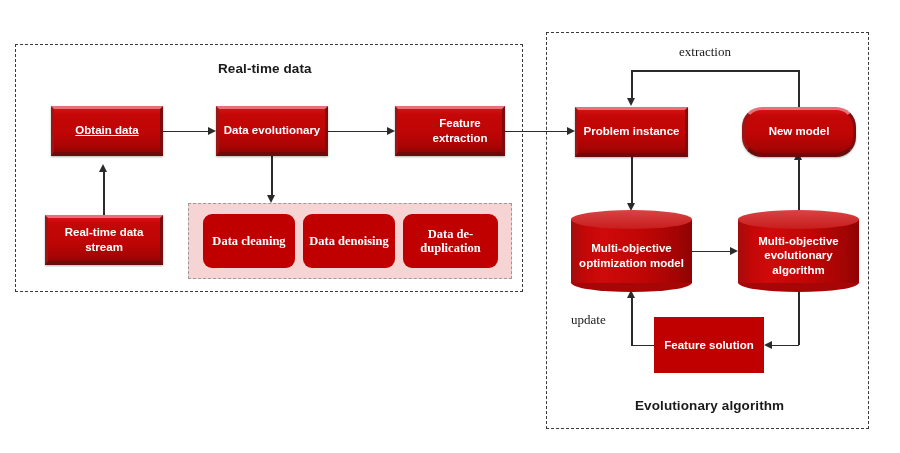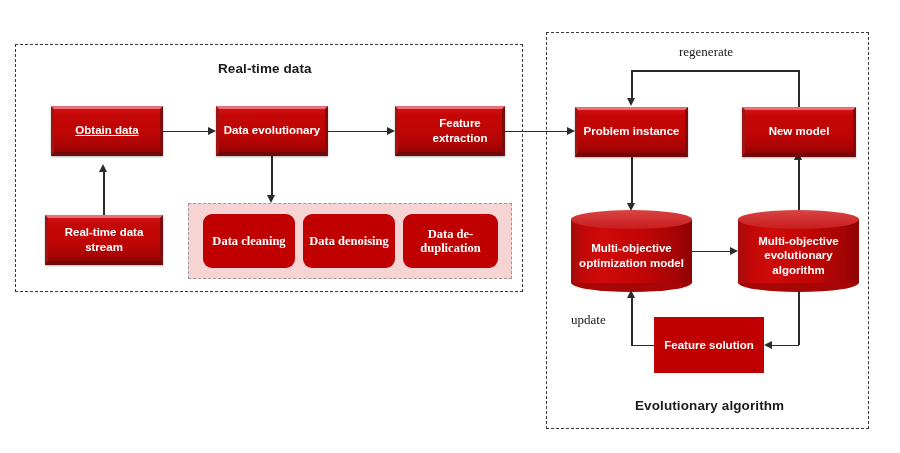--- a/index.html
+++ b/index.html
@@ -239,29 +239,29 @@
   <div class="ln lnh" style="left:505px; top:130.5px; width:62px;"></div>
   <div class="arrow ar-right" style="left:567px; top:126.5px;"></div>
 
   <div class="panel" style="left:546px; top:32px; width:323px; height:397px;"></div>
   <div class="panel-title" style="left:635px; top:398px;">Evolutionary algorithm</div>
 
   <div class="box3d" style="left:575px; top:107px; width:113px; height:50px;">
     <span class="lbl">Problem instance</span>
   </div>
 
-  <div class="box3d" style="left:742px; top:107px; width:114px; height:50px;">
+  <div class="box3d" style="left:742px; top:107px; width:114px; height:50px;border-radius:20px;">
     <span class="lbl">New model</span>
   </div>
 
   <div class="ln lnv" style="left:798px; top:70px; width:1.5px; height:38px;"></div>
   <div class="ln lnh" style="left:631px; top:70px; width:169px;"></div>
   <div class="ln lnv" style="left:631px; top:70px; width:1.5px; height:29px;"></div>
   <div class="arrow ar-down" style="left:627px; top:98px;"></div>
-  <div class="edge-label" style="left:679px; top:44px;">regenerate</div>
+  <div class="edge-label" style="left:679px; top:44px;">extraction</div>
 
   <div class="ln lnv" style="left:631px; top:157px; width:1.5px; height:48px;"></div>
   <div class="arrow ar-down" style="left:627px; top:203px;"></div>
 
   <div class="ln lnv" style="left:798px; top:158px; width:1.5px; height:187px;"></div>
   <div class="arrow ar-up" style="left:794px; top:152px;"></div>
 
   <div class="cyl" style="left:571px; top:210px; width:121px; height:82px;">
     <div class="bot"></div>
     <div class="body"></div>

